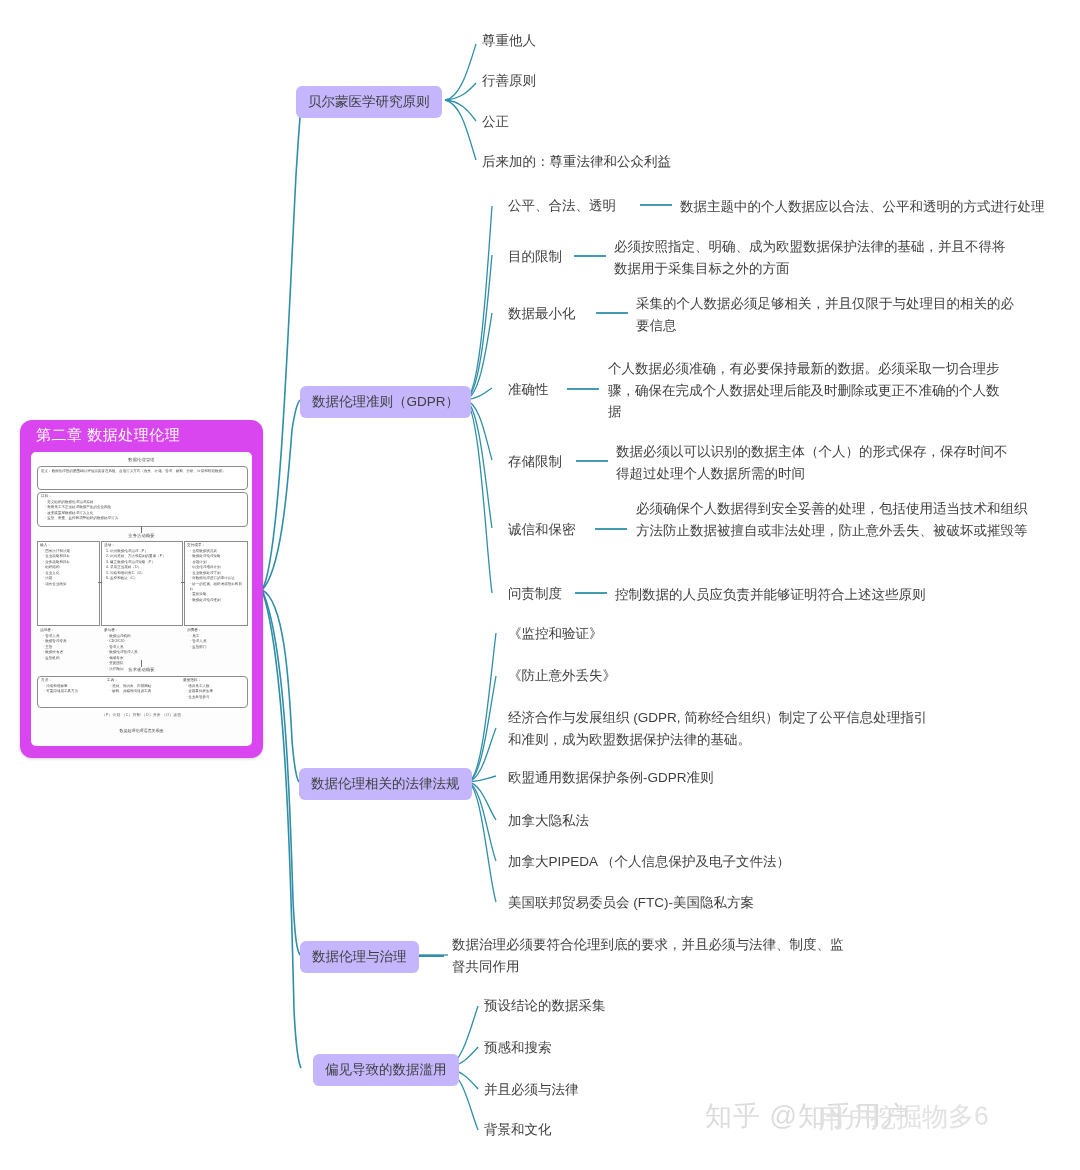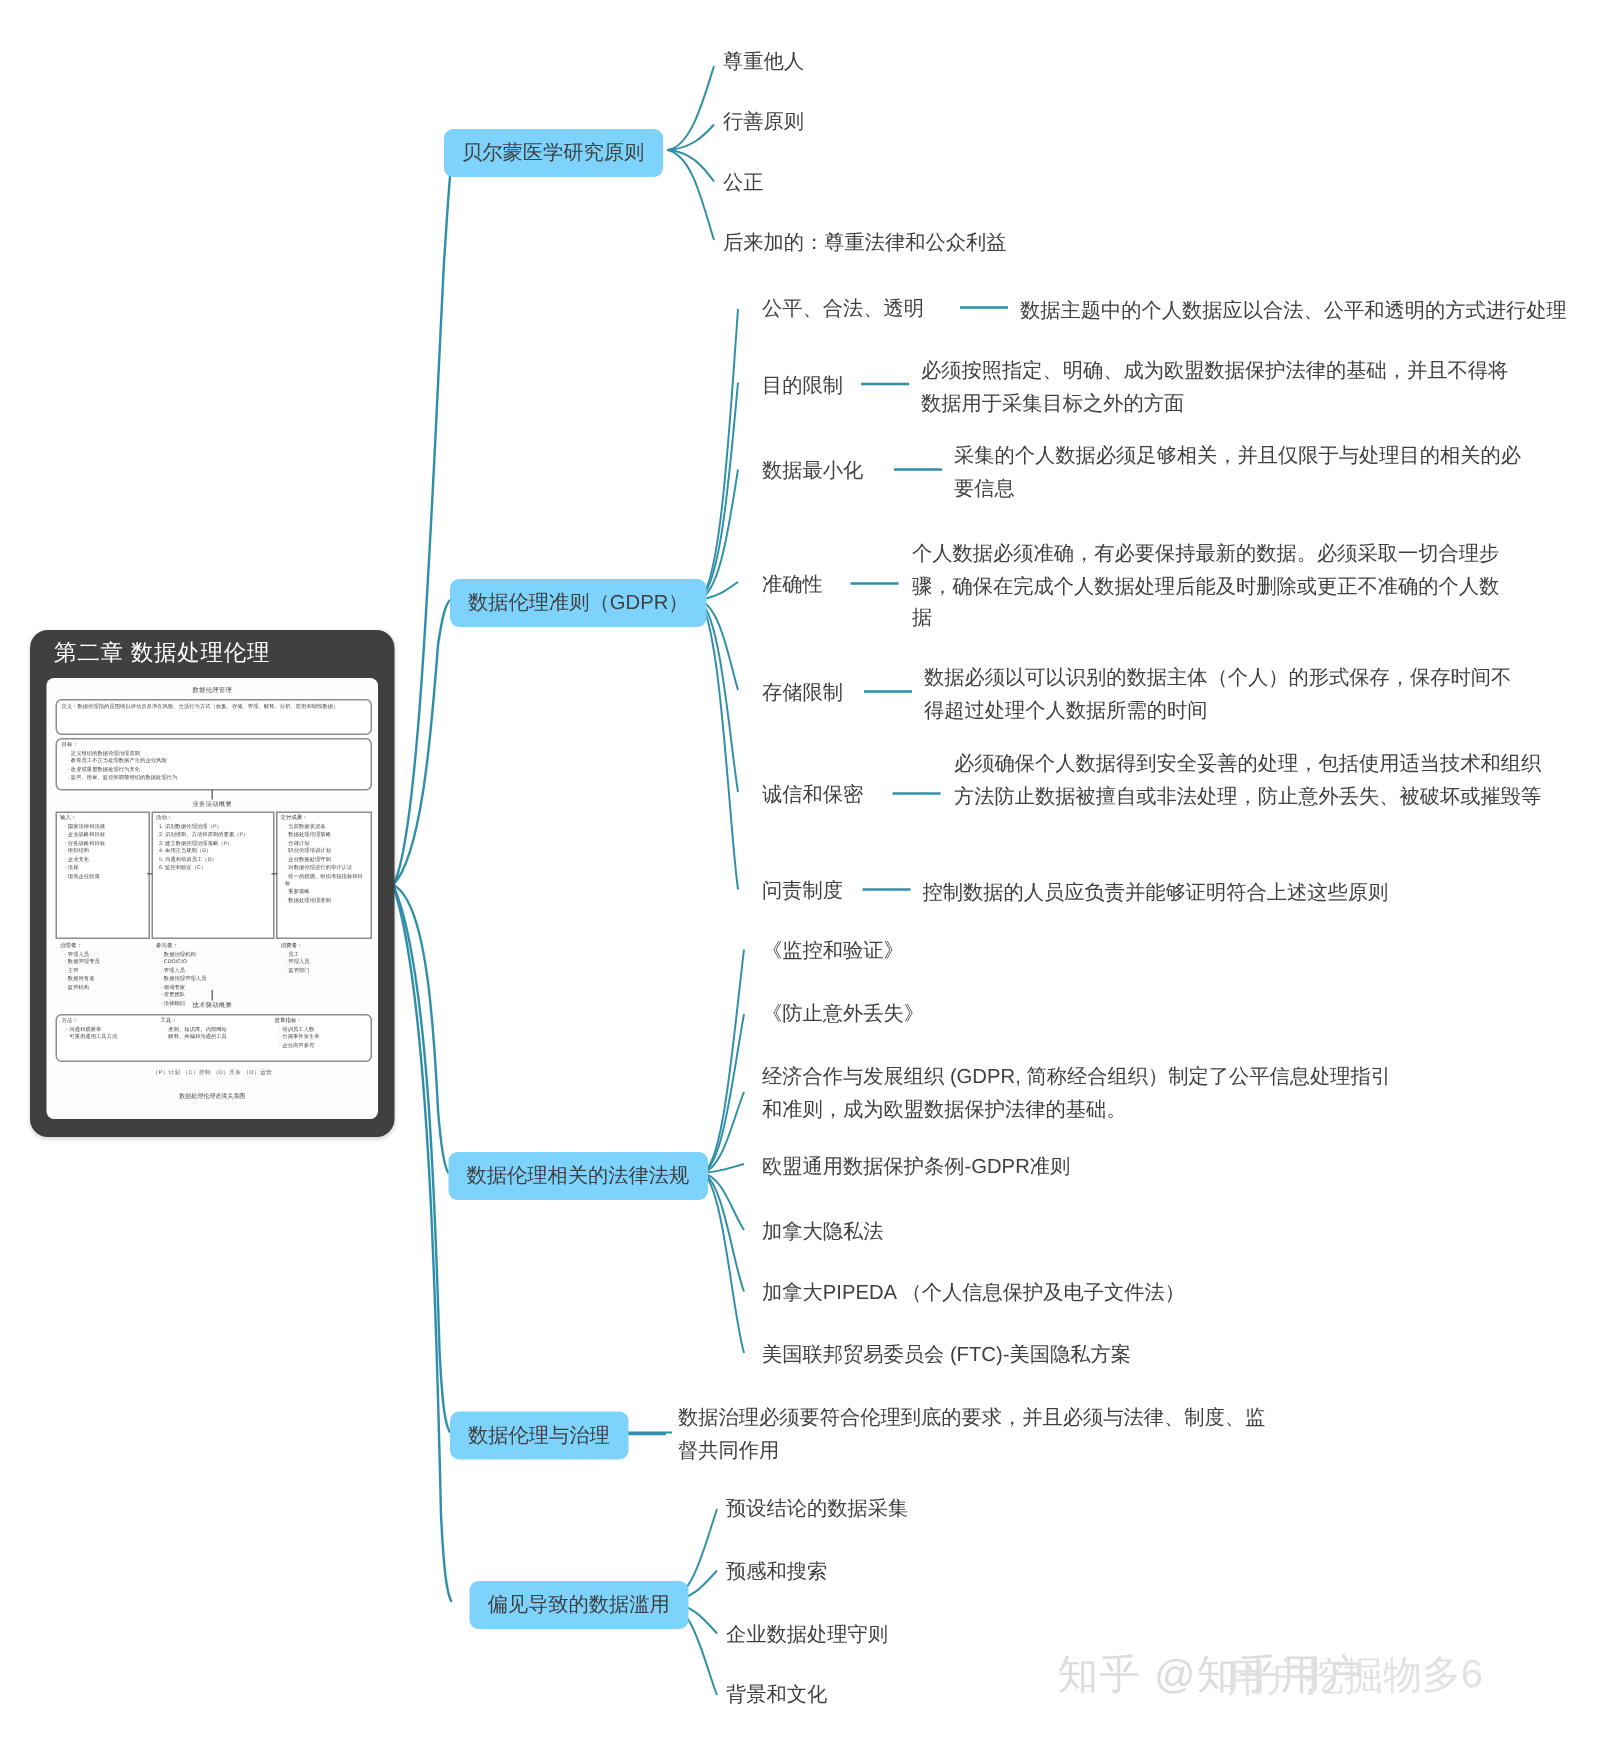--- a/index.html
+++ b/index.html
@@ -14,21 +14,21 @@
   #root{position:absolute;inset:0;}
 
   
   svg.links{position:absolute;left:0;top:0;width:1080px;height:1170px;pointer-events:none;}
   svg.links path{fill:none;stroke:#2f8fa8;stroke-width:1.6;}
   svg.links path.thin{stroke-width:1.3;}
 
   
   .card{
     position:absolute;left:20px;top:420px;width:243px;height:338px;
-    background:#404040;border-radius:12px;
+    background:#d946ef;border-radius:12px;
     box-shadow:0 1px 3px rgba(0,0,0,.18);
     overflow:hidden;
   }
   .card-title{
     position:absolute;left:16px;top:6px;
     font-size:15px;color:#ffffff;letter-spacing:.5px;
     white-space:nowrap;
   }
   .card-figure{
     position:absolute;left:11px;top:32px;width:221px;height:294px;
@@ -57,21 +57,21 @@
     position:absolute;left:0;right:0;text-align:center;
     font-size:4px;color:#3f3f3f;
   }
   .fig .legend{
     position:absolute;left:0;right:0;text-align:center;
     font-size:3.7px;color:#555;letter-spacing:.3px;
   }
 
   
   .pill{
-    position:absolute;background:#7dd3fc;border-radius:6px;
+    position:absolute;background:#c4b5fd;border-radius:6px;
     color:#3f3f3f;font-size:13.5px;line-height:1;
     padding:9px 12px;white-space:nowrap;
   }
 
   
   .leaf{
     position:absolute;font-size:13.5px;color:#3f3f3f;
     line-height:1.55;white-space:nowrap;
   }
   .desc{
@@ -281,19 +281,19 @@
   <div class="desc" style="left:508px;top:707px;width:430px;">经济合作与发展组织 (GDPR, 简称经合组织）制定了公平信息处理指引和准则，成为欧盟数据保护法律的基础。</div>
   <div class="leaf" style="left:508px;top:768px;">欧盟通用数据保护条例-GDPR准则</div>
   <div class="leaf" style="left:508px;top:811px;">加拿大隐私法</div>
   <div class="leaf" style="left:508px;top:852px;">加拿大PIPEDA （个人信息保护及电子文件法）</div>
   <div class="leaf" style="left:508px;top:893px;">美国联邦贸易委员会 (FTC)-美国隐私方案</div>
 
   <div class="desc" style="left:452px;top:934px;width:400px;">数据治理必须要符合伦理到底的要求，并且必须与法律、制度、监督共同作用</div>
 
   <div class="leaf" style="left:484px;top:996px;">预设结论的数据采集</div>
   <div class="leaf" style="left:484px;top:1038px;">预感和搜索</div>
-  <div class="leaf" style="left:484px;top:1080px;">企业数据处理守则</div>
+  <div class="leaf" style="left:484px;top:1080px;">并且必须与法律</div>
   <div class="leaf" style="left:484px;top:1120px;">背景和文化</div>
 
   <div class="wm">知乎 @知乎用户</div>
   <div class="wm2">用户挖掘物多6</div>
 
 </div>
 
 </body></html>

